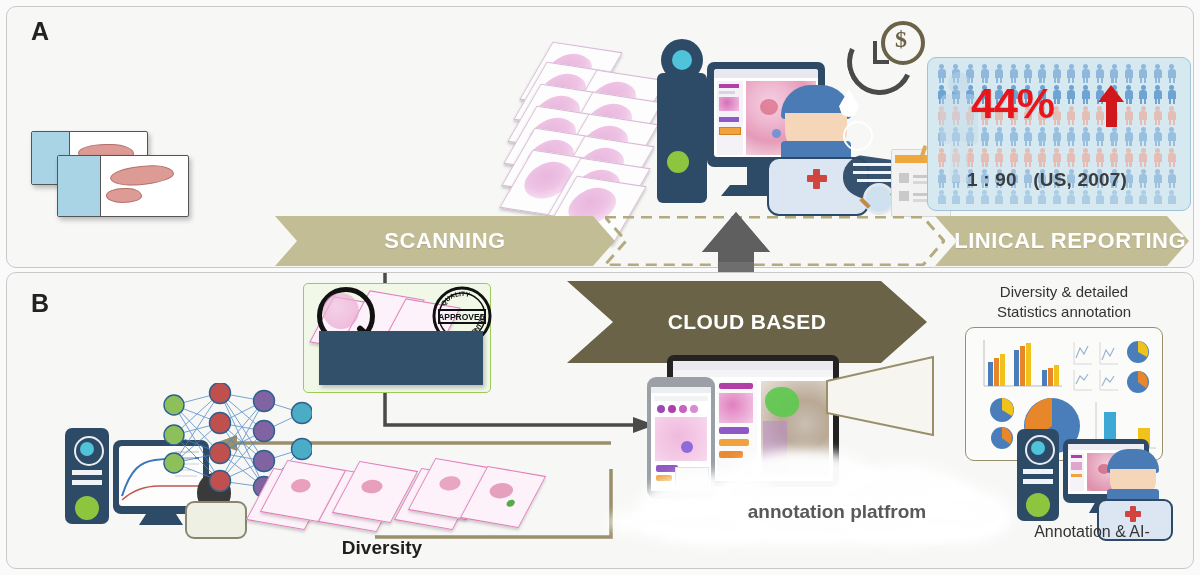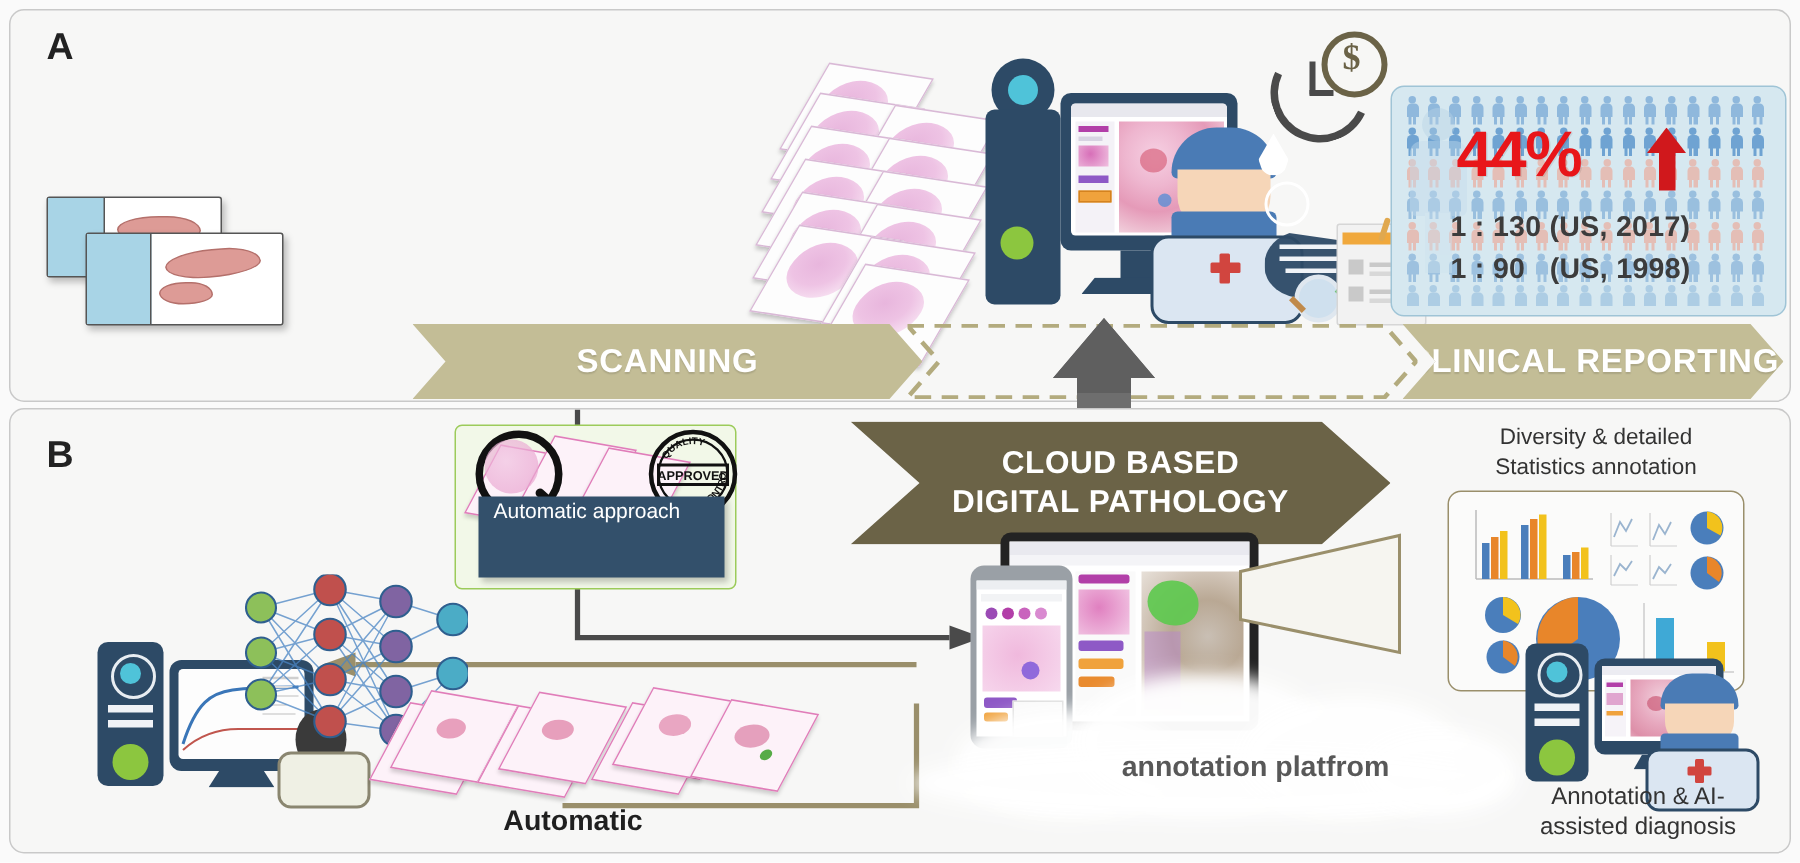--- a/index.html
+++ b/index.html
@@ -911,22 +911,21 @@
         <div style="position:absolute;left:4px;top:22px;width:38px;height:50px;background:#c4dced;border-radius:8px 8px 4px 4px;"></div>
         <div style="position:absolute;left:14px;top:70px;width:18px;height:40px;background:#cde2ef;"></div>
       </div>
     </div>
     <div class="redpct" style="left:964px;top:72px;">44%</div>
     <div style="position:absolute;left:1091px;top:78px;width:26px;height:42px;">
       <div style="position:absolute;left:0;top:0;width:26px;height:17px;background:#d0181c;
            clip-path:polygon(50% 0,100% 100%,0 100%);"></div>
       <div style="position:absolute;left:8px;top:15px;width:11px;height:27px;background:#d0181c;"></div>
     </div>
-    <div class="ratio" style="left:960px;top:134px;">1 : 130 (US, 2017)</div>
-    <div class="ratio" style="left:960px;top:162px;">1 : 90   (US, 1998)</div>
+    <div class="ratio" style="left:960px;top:162px;">1 : 90   (US, 2007)</div>
 
     <div class="proc chev-solid" style="left:268px;top:209px;width:340px;font-size:22px;">
       <span>SCANNING</span>
     </div>
 
     <div class="proc chev-dashed" style="left:598px;top:209px;width:340px;">
       <svg width="340" height="50" viewBox="0 0 340 50">
         <polygon points="0,1 318,1 339,25 318,49 0,49 21,25" fill="none" stroke="#b3ab7e" stroke-width="3" stroke-dasharray="11 7"></polygon>
       </svg>
     </div>
@@ -1043,26 +1042,24 @@
         <text font-size="6.5" font-weight="bold" fill="#111" font-family="Liberation Sans, sans-serif">
           <textPath href="#arcTop" startOffset="16%">QUALITY</textPath>
         </text>
         <path id="arcBot" d="M9 31 A22 22 0 0 0 53 31" fill="none"></path>
         <text font-size="6.5" font-weight="bold" fill="#111" font-family="Liberation Sans, sans-serif">
           <textPath href="#arcBot" startOffset="60%">CONTROL</textPath>
         </text>
       </svg>
     </div>
     <div class="tagbox" style="left:312px;top:58px;width:164px;height:54px;">
-      <div class="t2">Automatic approach</div>
     </div>
 
     <div class="cloudarrow" style="left:560px;top:8px;width:360px;height:82px;">
       <div>CLOUD BASED</div>
-      <div>DIGITAL PATHOLOGY</div>
     </div>
 
     <div style="position:absolute;left:660px;top:82px;width:172px;height:132px;">
       <div style="position:absolute;inset:0;background:#232323;border-radius:7px;"></div>
       <div style="position:absolute;left:6px;top:6px;width:160px;height:120px;background:#fff;overflow:hidden;">
         <div style="position:absolute;left:0;top:0;width:160px;height:9px;background:#e9e9ef;"></div>
         <div style="position:absolute;left:0;top:9px;width:160px;height:7px;background:#f4f4f7;"></div>
         <div style="position:absolute;left:4px;top:20px;width:34px;height:46px;background:#f7f7fa;"></div>
         <div style="position:absolute;left:6px;top:30px;width:8px;height:30px;background:#6fa8dc;"></div>
         <div style="position:absolute;left:18px;top:38px;width:8px;height:22px;background:#9fc5e8;"></div>
@@ -1127,21 +1124,21 @@
           <i style="left:40px;top:24px;width:9px;height:8px;background:#4f9e3f;"></i>
         </div>
       <div class="tile" style="left:162px;top:8px;">
           <i style="left:16px;top:13px;width:22px;height:14px;background:#e9a6c2;"></i>
         </div>
       <div class="tile" style="left:214px;top:16px;">
           <i style="left:14px;top:12px;width:24px;height:15px;background:#e5a0bd;"></i>
           <i style="left:38px;top:26px;width:8px;height:7px;background:#57ab47;"></i>
         </div>
     </div>
-    <div class="capt bold" style="left:300px;top:266px;width:150px;color:#1f1f1f;font-size:19px;">Automatic</div>
+    <div class="capt bold" style="left:300px;top:266px;width:150px;color:#1f1f1f;font-size:19px;">Diversity</div>
 
     <div class="cone" style="left:818px;top:82px;width:110px;height:82px;">
       <svg width="110" height="82" viewBox="0 0 110 82">
         <polygon points="2,26 108,2 108,80 2,58" fill="#f6f5f0" stroke="#9a8f6b" stroke-width="2"></polygon>
       </svg>
     </div>
 
     <div class="capt" style="left:952px;top:10px;width:210px;">Diversity &amp; detailed</div>
     <div class="capt" style="left:952px;top:30px;width:210px;">Statistics annotation</div>
 
@@ -1217,15 +1214,14 @@
     <div style="position:absolute;left:1090px;top:176px;width:78px;height:82px;">
       <div style="position:absolute;left:10px;top:0;width:52px;height:24px;background:#4a7bb5;border-radius:22px 22px 3px 3px;"></div>
       <div style="position:absolute;left:13px;top:20px;width:46px;height:28px;background:#f6d6b8;border-radius:0 0 16px 16px;"></div>
       <div style="position:absolute;left:10px;top:40px;width:52px;height:14px;background:#4a7bb5;border-radius:3px;"></div>
       <div style="position:absolute;left:0;top:50px;width:72px;height:38px;background:#dbe6f2;
            border:2.2px solid #2d4a66;border-radius:9px;"></div>
       <div style="position:absolute;left:28px;top:62px;width:16px;height:5.5px;background:#d1453f;border-radius:1px;"></div>
       <div style="position:absolute;left:33px;top:57px;width:5.5px;height:16px;background:#d1453f;border-radius:1px;"></div>
     </div>
     <div class="capt" style="left:1000px;top:250px;width:170px;font-size:16px;">Annotation &amp; AI-</div>
-    <div class="capt" style="left:1000px;top:270px;width:170px;font-size:16px;">assisted diagnosis</div>
   </div>
 </div>
 
 </body></html>

